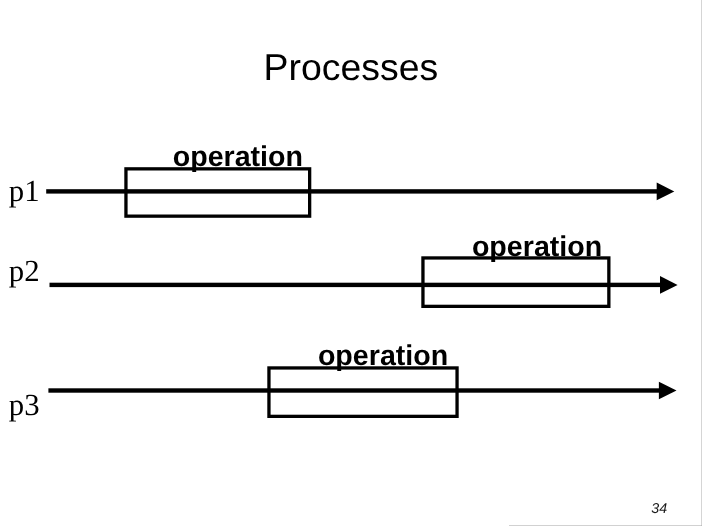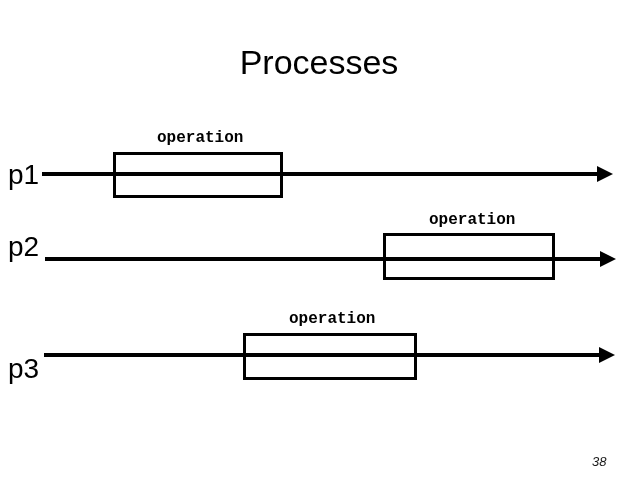--- a/index.html
+++ b/index.html
@@ -9,38 +9,38 @@
     font-family:"Liberation Sans", sans-serif;
   }
   .slide-title {
     position:absolute; top:45px; left:0; width:638px;
     margin:0; text-align:center;
     font-family:"Liberation Sans", sans-serif;
     font-size:34px; font-weight:400; line-height:1; color:#000;
   }
   .process-label {
     position:absolute; left:8px;
-    font-family:Liberation Sans, sans-serif;
+    font-family:Liberation Serif, serif;
     font-size:28px; line-height:1; color:#000;
   }
   .timeline-line { position:absolute; height:4px; background:#000; }
   .arrowhead {
     position:absolute; width:0; height:0;
     border-left:16px solid #000;
     border-top:8px solid transparent;
     border-bottom:8px solid transparent;
   }
   .operation-box {
     position:absolute; box-sizing:border-box;
     border:3px solid #000; background:transparent;
   }
   .operation-label {
     position:absolute;
-    font-family:Liberation Mono, monospace;
-    font-weight:700; font-size:16px; line-height:0.8; color:#000;
+    font-family:Liberation Sans, sans-serif;
+    font-weight:700; font-size:26px; line-height:0.8; color:#000;
     white-space:nowrap;
   }
   
   .r1 .process-label { top:161px; }
   .r1 .timeline-line { left:42px; top:172px; width:558px; }
   .r1 .arrowhead     { left:597px; top:166px; }
   .r1 .operation-box { left:113px; top:152px; width:170px; height:46px; }
   .r1 .operation-label { left:157px; top:132px; }
   
   .r2 .process-label { top:233px; }
@@ -85,15 +85,15 @@
   </div>
 
   <div class="row r3">
     <span class="process-label">p3</span>
     <div class="timeline-line"></div>
     <div class="arrowhead"></div>
     <div class="operation-box"></div>
     <span class="operation-label">operation</span>
   </div>
 
-  <span class="page-number">38</span>
+  <span class="page-number">34</span>
 
 </div>
 
 </body></html>

